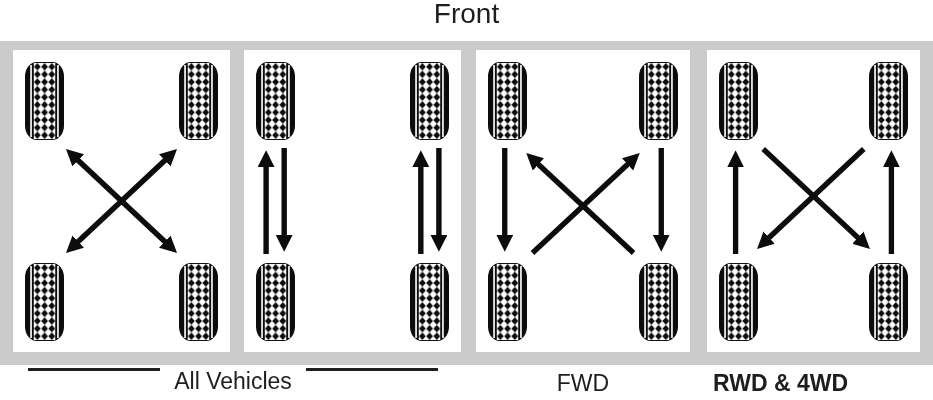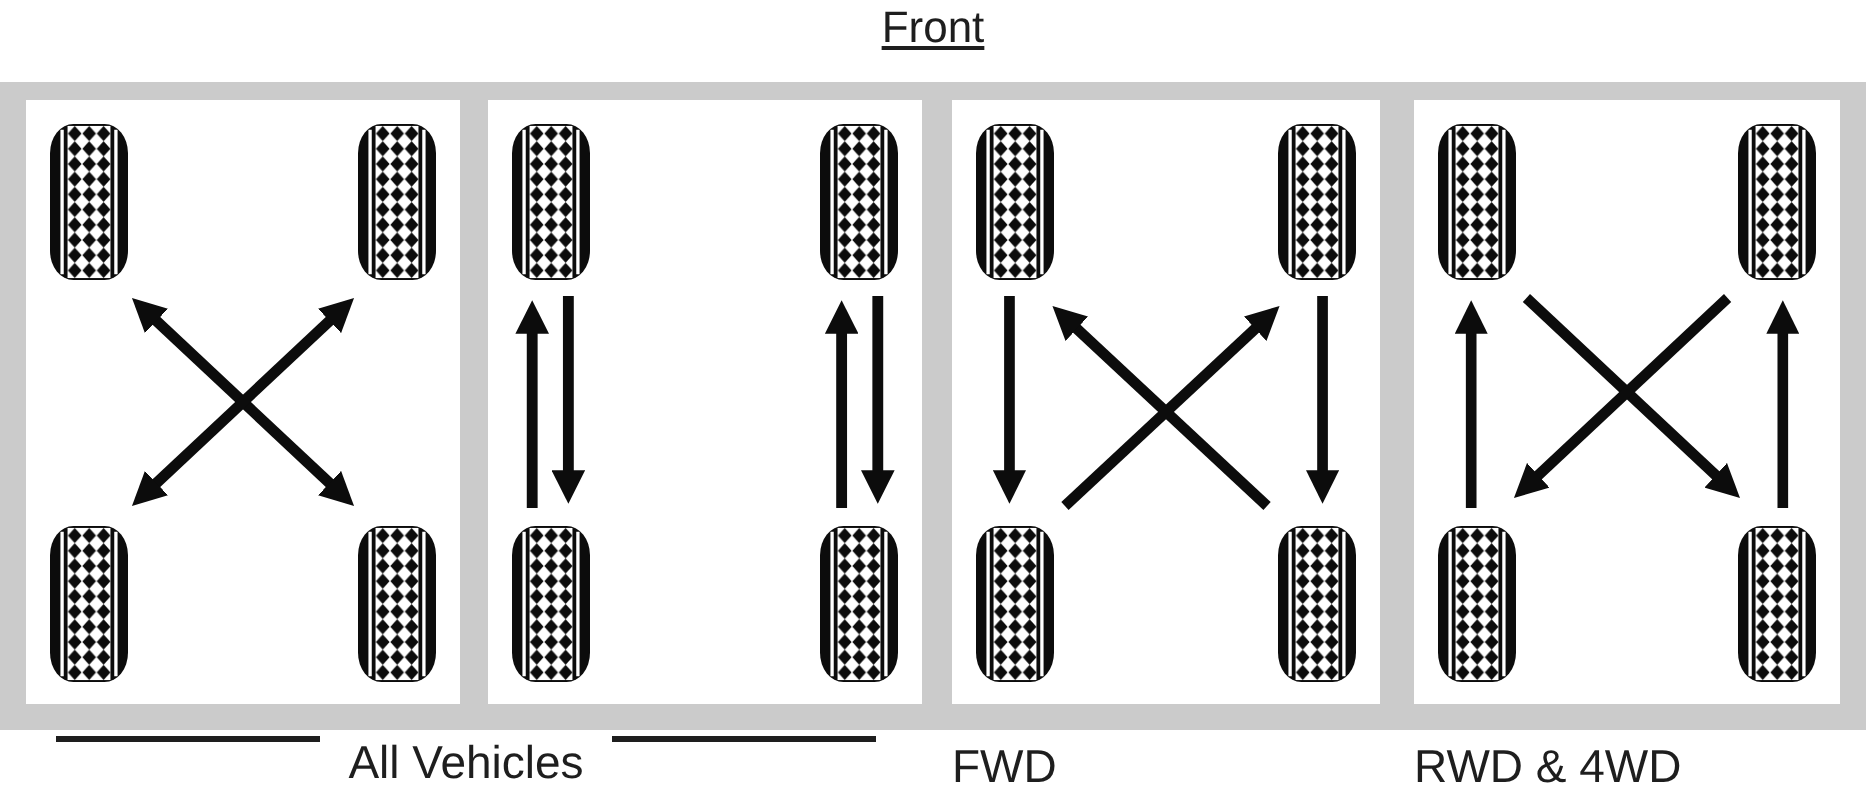--- a/index.html
+++ b/index.html
@@ -12,21 +12,21 @@
   body{font-family:"Liberation Sans","DejaVu Sans",sans-serif;}
   .stage{
     position:relative;
     width:933px;height:400px;
     background:#fff;
     overflow:hidden;
   }
   .front-label{
     position:absolute;left:0;top:0;width:933px;height:28px;
     line-height:28px;text-align:center;
-    font-size:22px;color:var(--text);text-decoration:underline;
+    font-size:28px;color:var(--text);
   }
   .tray{
     position:absolute;left:0;top:41px;width:933px;height:324px;
     background:var(--tray-bg);
   }
   .panel{
     position:absolute;top:9px;height:302px;
     background:var(--panel-bg);
   }
   .arrows{
@@ -49,24 +49,24 @@
     color:var(--text);font-size:23px;
   }
   .allv .cap-text{
     padding:0 14px;white-space:nowrap;
   }
   .rule{
     flex:1;height:2.5px;background:var(--text);
   }
   .cap{
     position:absolute;top:368px;height:30px;line-height:30px;
-    color:var(--text);font-size:23px;
+    text-align:center;color:var(--text);font-size:23px;
   }
   .cap.fwd{left:476px;width:214px;}
-  .cap.rwd{left:707px;width:213px;}
+  .cap.rwd{left:674px;width:213px;font-weight:bold;}
   .defs-svg{position:absolute;width:0;height:0;}
 </style>
 </head>
 <body>
 
 <svg class="defs-svg" aria-hidden="true">
   <defs>
     <pattern id="treadpat" x="9" y="1" width="7.4" height="7.8" patternUnits="userSpaceOnUse">
       <rect width="7.4" height="7.8" fill="#ffffff"></rect>
       <path d="M3.7 0 L7.2 3.9 L3.7 7.8 L0.2 3.9 Z" fill="#0c0c0c"></path>

